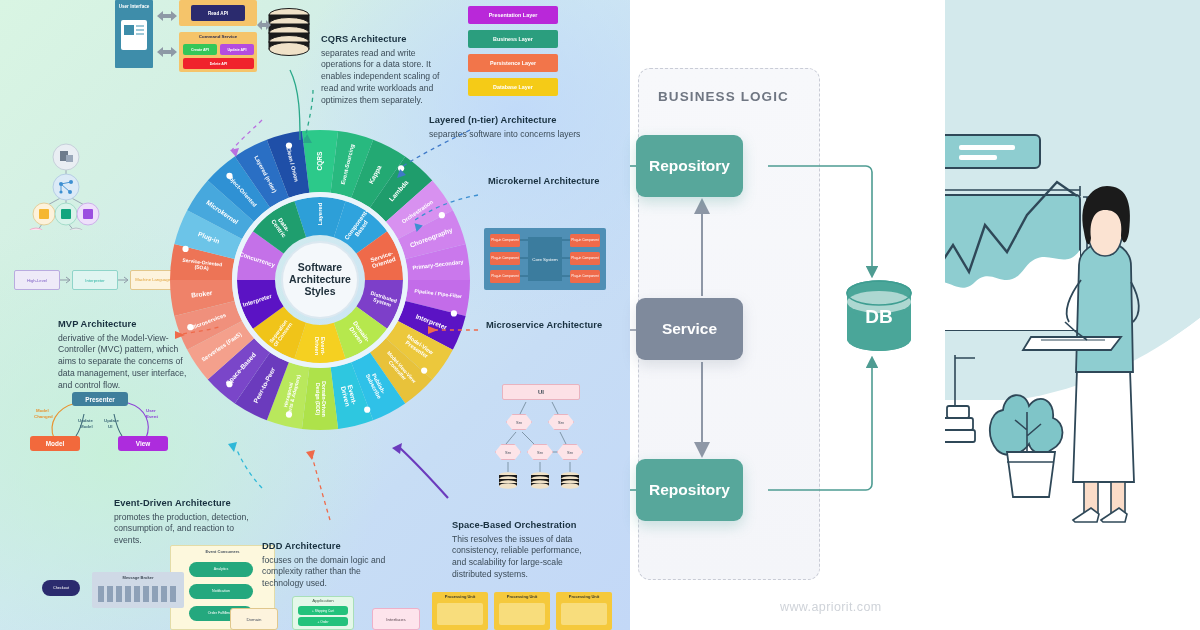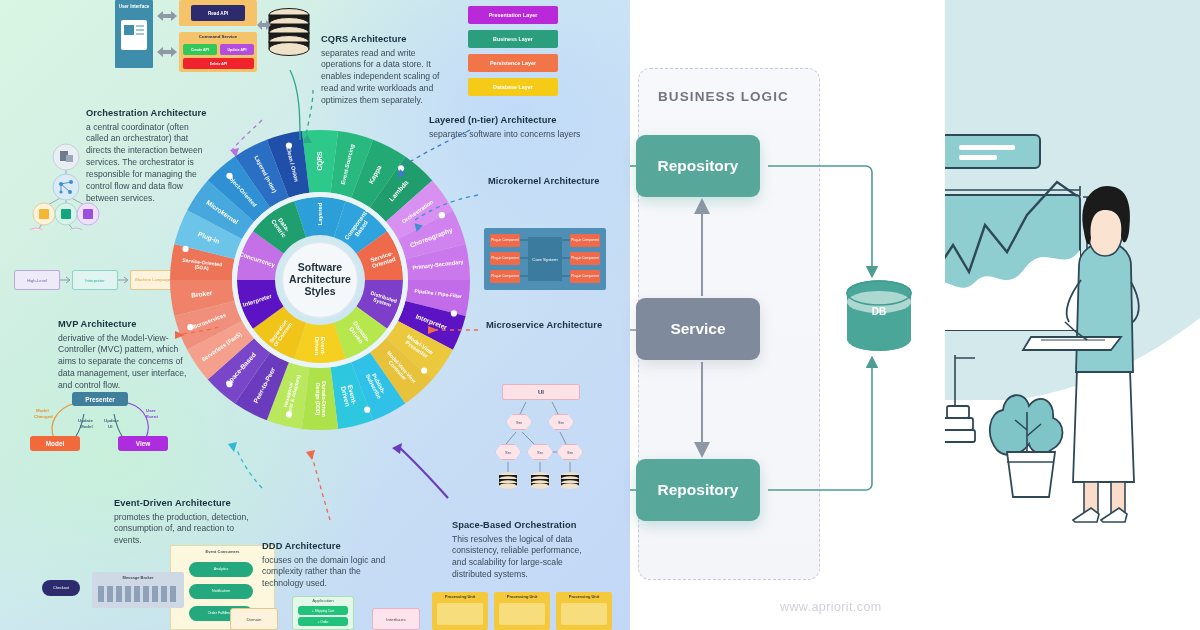--- a/index.html
+++ b/index.html
@@ -115,33 +115,33 @@
     position:absolute; left:630px; top:0; width:315px; height:630px; background:#ffffff;
   }
   .biz-box {
     position:absolute; left:8px; top:68px; width:182px; height:512px;
     border:1.6px dashed #c9ccd6; border-radius:12px;
     background:linear-gradient(180deg,#f7f8fb 0%,#f4f5f9 100%);
   }
   .biz-title { position:absolute; left:28px; top:89px; font-size:13.5px; letter-spacing:1.1px;
     color:#6f7682; font-weight:bold; }
   .node {
-    position:absolute; width:124px; height:62px; border-radius:9px;
+    position:absolute; width:107px; height:62px; border-radius:9px;
     display:flex; align-items:center; justify-content:center;
     color:#fff; font-size:15.5px; font-weight:bold;
     box-shadow:0 5px 14px rgba(80,160,150,.28);
   }
   .node.teal { background:#57a79b; }
   .node.grey { background:#7f8a9c; box-shadow:0 5px 14px rgba(120,130,150,.22); }
   #node-repo-top { left:6px; top:135px; }
   #node-service { left:6px; top:298px; }
   #node-repo-bot { left:6px; top:459px; }
   .db-cyl { position:absolute; left:215px; top:280px; width:68px; height:72px; }
   .db-label { position:absolute; left:215px; top:306px; width:68px; text-align:center;
-     color:#fff; font-size:10px; font-weight:bold; z-index:4; }
+     color:#fff; font-size:19px; font-weight:bold; z-index:4; }
   .watermark { position:absolute; left:150px; top:600px; font-size:12.5px; color:#cfd3d9; letter-spacing:.4px;}
 
   
   .right-panel { position:absolute; left:945px; top:0; width:255px; height:630px; background:#ffffff; overflow:hidden;}
 </style>
 </head>
 <body>
 
 <div class="stage">
 
@@ -493,24 +493,20 @@
         <path d="M310 452 l6 8 l-9 2 z" transform="rotate(180 311 456)" fill="#ef6a4a"></path>
         <path d="M398 444 l8 6 l-10 5 z" transform="rotate(180 399 449)" fill="#6b3bbd"></path>
       </g>
     </svg>
 
     <div class="ann" id="ann-cqrs" style="left:321px; top:34px; width:128px;">
       <div class="ttl">CQRS Architecture</div>
       <div class="bd">separates read and write operations for a data store. It enables independent scaling of read and write workloads and optimizes them separately.</div>
     </div>
 
-    <div class="ann" id="ann-orch" style="left:86px; top:108px; width:126px;">
-      <div class="ttl">Orchestration Architecture</div>
-      <div class="bd">a central coordinator (often called an orchestrator) that directs the interaction between services. The orchestrator is responsible for managing the control flow and data flow between services.</div>
-    </div>
 
     <div class="ann" id="ann-layered" style="left:429px; top:115px; width:180px;">
       <div class="ttl">Layered (n-tier) Architecture</div>
       <div class="bd">separates software into concerns layers</div>
     </div>
 
     <div class="ann" id="ann-mk" style="left:488px; top:176px; width:132px;">
       <div class="ttl">Microkernel Architecture</div>
     </div>
 
@@ -528,21 +524,21 @@
       <div class="bd">promotes the production, detection, consumption of, and reaction to events.</div>
     </div>
 
     <div class="ann" id="ann-ddd" style="left:262px; top:541px; width:140px;">
       <div class="ttl">DDD Architecture</div>
       <div class="bd">focuses on the domain logic and complexity rather than the technology used.</div>
     </div>
 
     <div class="ann" id="ann-sb" style="left:452px; top:520px; width:134px;">
       <div class="ttl">Space-Based Orchestration</div>
-      <div class="bd">This resolves the logical of data consistency, reliable performance, and scalability for large-scale distributed systems.</div>
+      <div class="bd">This resolves the issues of data consistency, reliable performance, and scalability for large-scale distributed systems.</div>
     </div>
 
   </div>
 
   <div class="mid-panel">
     <div class="biz-box"></div>
     <div class="biz-title">BUSINESS LOGIC</div>
 
     <svg style="position:absolute;left:0;top:0;width:315px;height:630px;">
       <defs>

